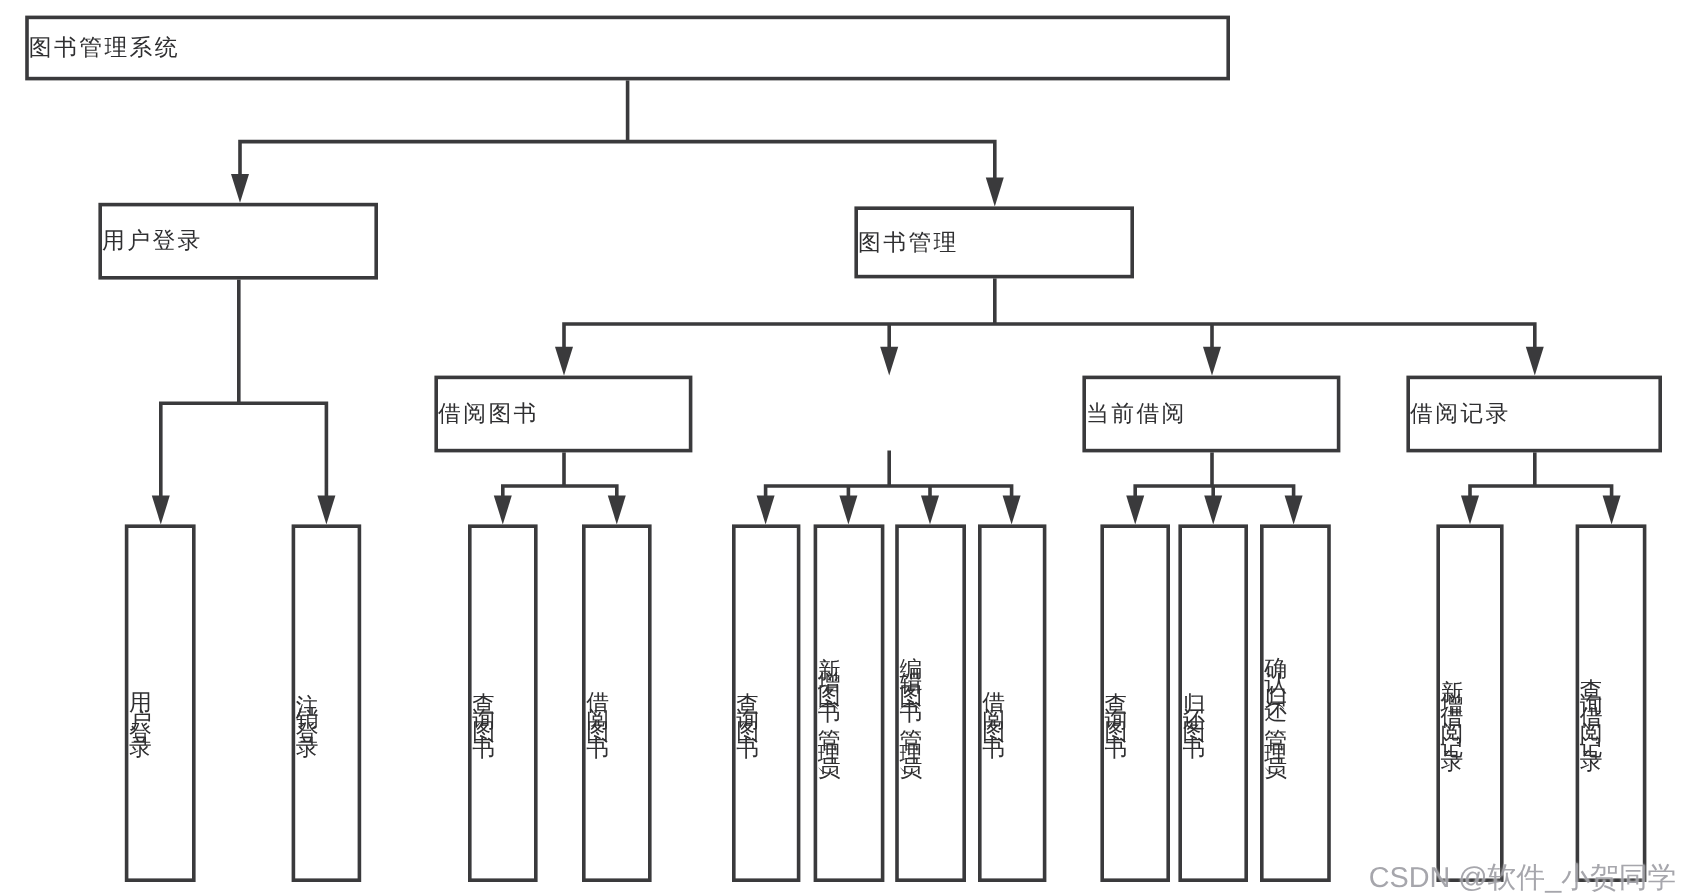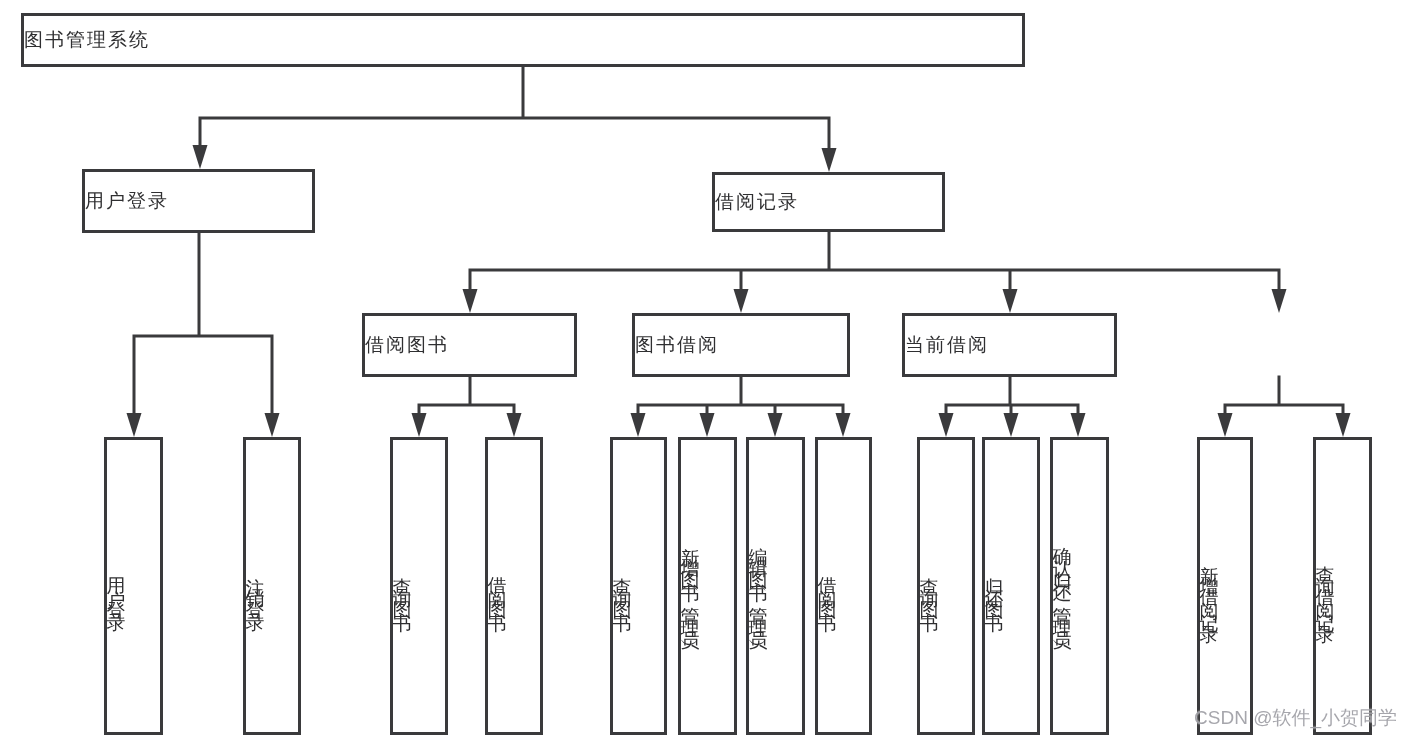--- a/index.html
+++ b/index.html
@@ -36,22 +36,22 @@
   .vbox span {
     writing-mode: vertical-rl;
     font-size: 19px;
     letter-spacing: 12px;
     line-height: 1;
     white-space: nowrap;
   }
   .watermark {
     position: absolute;
     right: 8px;
-    bottom: 16px;
-    font-size: 19px;
+    bottom: 0;
+    font-size: 24px;
     color: rgba(150, 150, 158, 0.85);
     text-shadow: 0 0 2px #ffffff;
     z-index: 3;
     white-space: nowrap;
   }
 </style>
 </head>
 <body>
 
 <div class="canvas">
@@ -91,31 +91,31 @@
   </svg>
 
   <div class="node hbox" style="left:21px; top:13px; width:1004px; height:54px;">
     <span>图书管理系统</span>
   </div>
 
   <div class="node hbox" style="left:82px; top:169px; width:233px; height:64px;">
     <span>用户登录</span>
   </div>
   <div class="node hbox" style="left:712px; top:172px; width:233px; height:60px;">
-    <span>借阅记录</span>
+    <span>图书管理</span>
   </div>
 
   <div class="node hbox" style="left:362px; top:313px; width:215px; height:64px;">
     <span>借阅图书</span>
   </div>
-  <div class="node hbox" style="left:632px; top:313px; width:218px; height:64px;">
-    <span>图书借阅</span>
-  </div>
   <div class="node hbox" style="left:902px; top:313px; width:215px; height:64px;">
     <span>当前借阅</span>
+  </div>
+  <div class="node hbox" style="left:1172px; top:313px; width:213px; height:64px;">
+    <span>借阅记录</span>
   </div>
 
   <div class="node vbox" style="left:104px; top:437px; width:59px; height:298px;">
     <span>用户登录</span>
   </div>
   <div class="node vbox" style="left:243px; top:437px; width:58px; height:298px;">
     <span>注销登录</span>
   </div>
 
   <div class="node vbox" style="left:390px; top:437px; width:58px; height:298px;">

